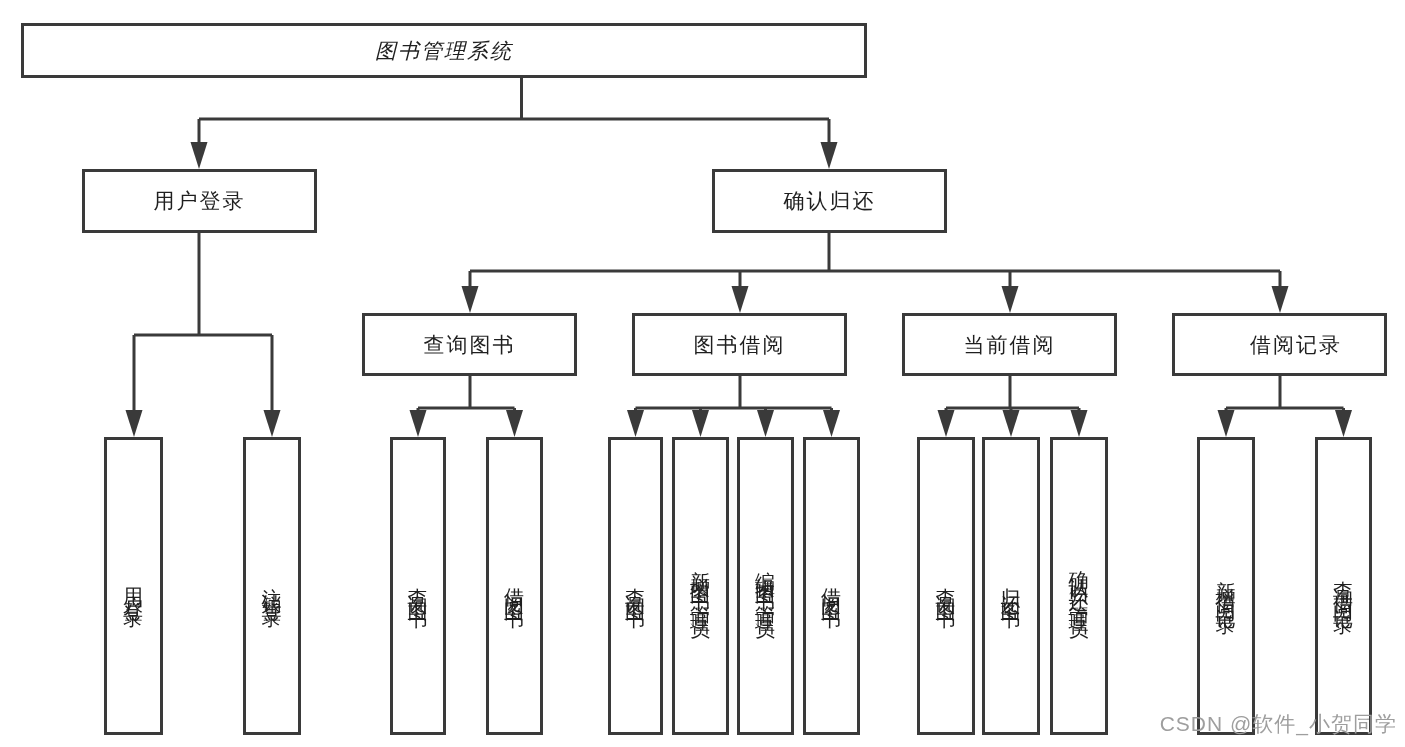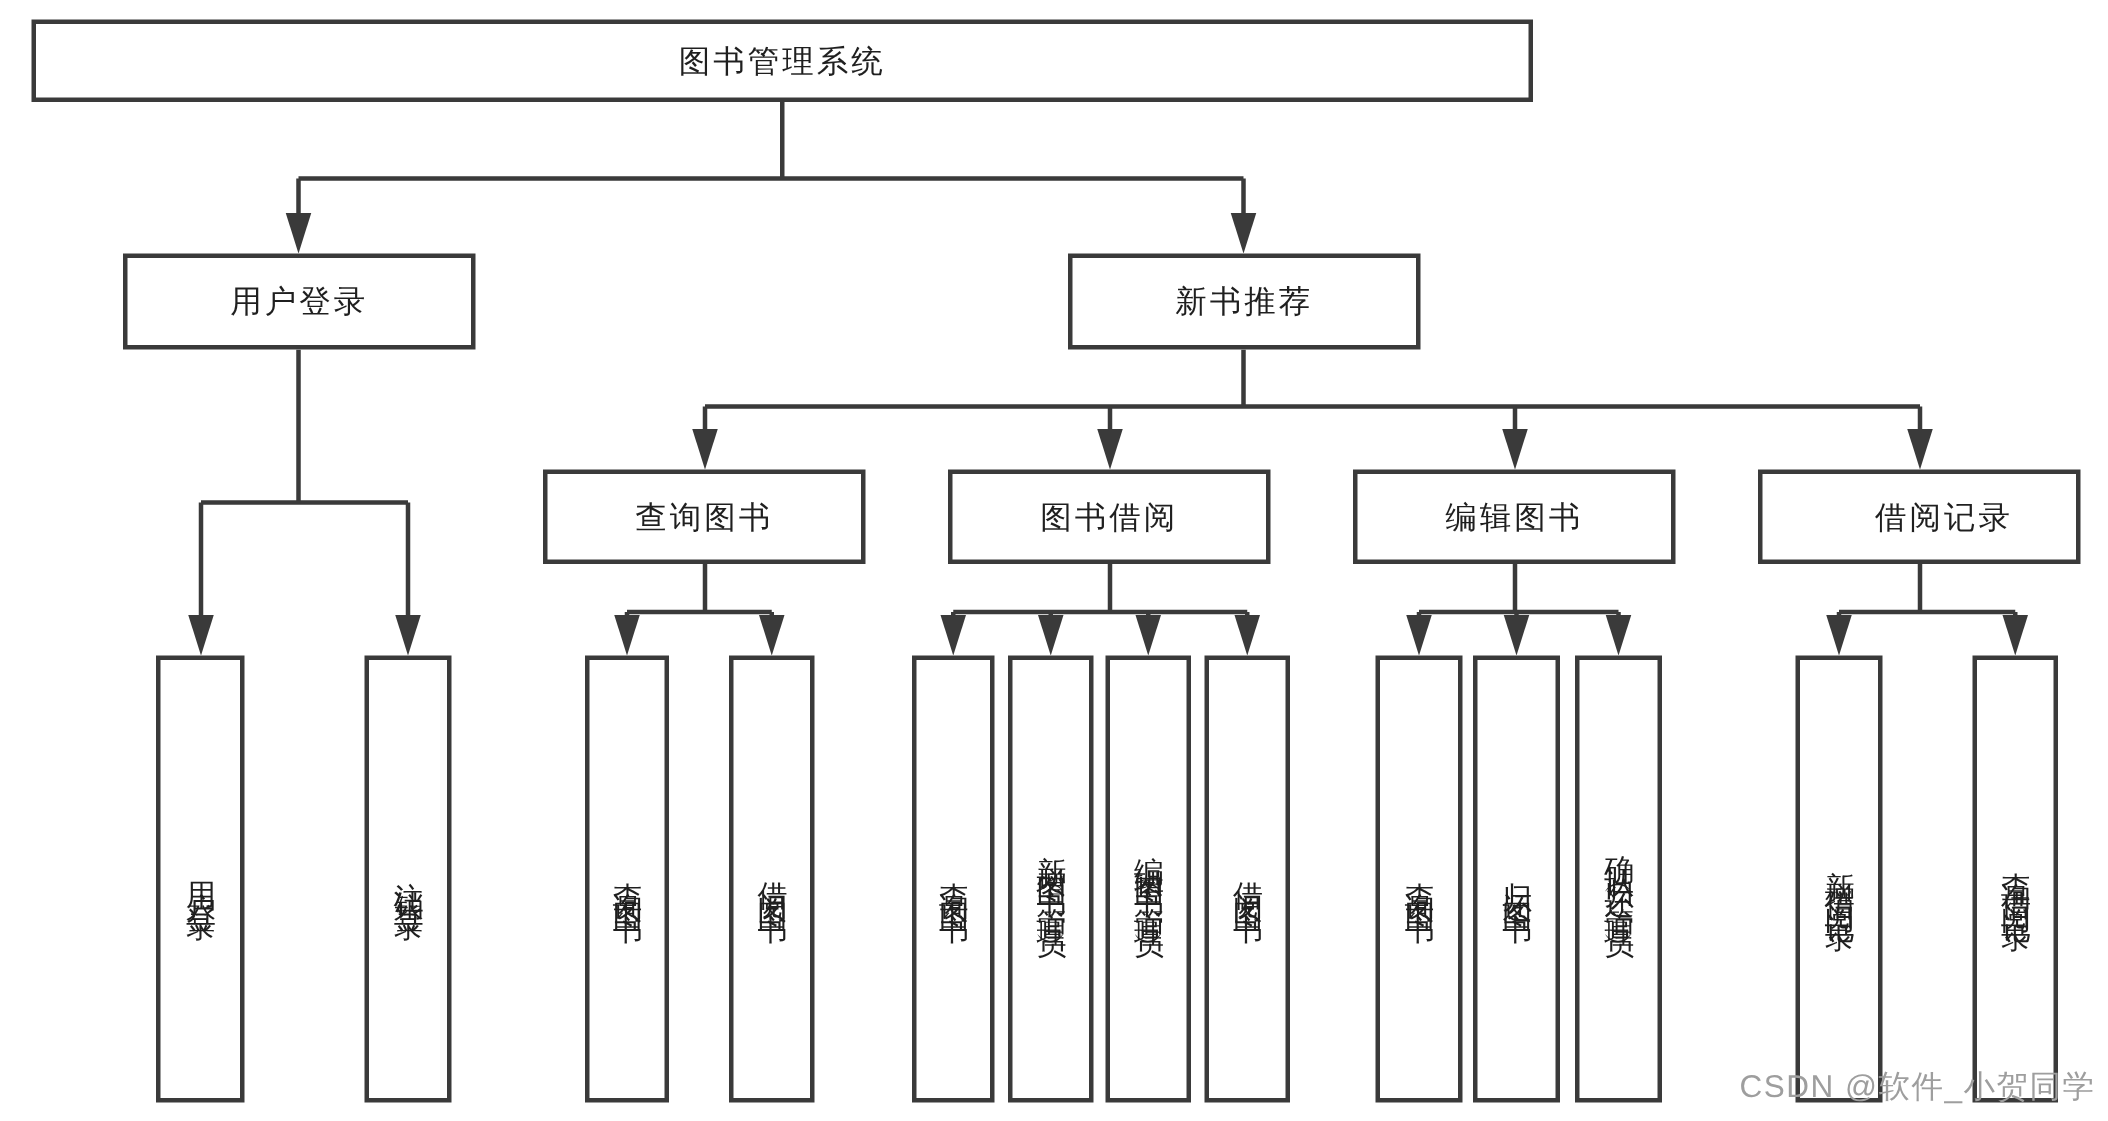--- a/index.html
+++ b/index.html
@@ -32,21 +32,21 @@
     letter-spacing: 2px;
     white-space: nowrap;
   }
   .v-node {
     writing-mode: vertical-rl;
     text-orientation: mixed;
     font-size: 20px;
     letter-spacing: 7px;
     line-height: 1.1;
   }
-  .root-node    { left: 21px;  top: 13px;  width: 1001px; height: 55px; }
+  .root-node    { left: 21px;  top: 23px;  width: 846px; height: 55px; font-style: italic; }
   .n-user-login { left: 82px;  top: 169px; width: 235px;  height: 64px; }
   .n-book-mgmt  { left: 712px; top: 169px; width: 235px;  height: 64px; }
   .n-newbook    { left: 362px;  top: 313px; width: 215px; height: 63px; }
   .n-borrow     { left: 632px;  top: 313px; width: 215px; height: 63px; }
   .n-current    { left: 902px;  top: 313px; width: 215px; height: 63px; }
   .n-records    { left: 1172px; top: 313px; width: 215px; height: 63px; padding-left: 33px; }
   .leaf { top: 437px; height: 298px; }
   .v1  { left: 104px;  width: 59px; }
   .v2  { left: 243px;  width: 58px; }
   .v3  { left: 390px;  width: 56px; }
@@ -109,31 +109,31 @@
   </svg>
 
   <div class="node h-node root-node">
     <span>图书管理系统</span>
   </div>
 
   <div class="node h-node n-user-login">
     <span>用户登录</span>
   </div>
   <div class="node h-node n-book-mgmt">
-    <span>新书推荐</span>
+    <span>确认归还</span>
   </div>
 
   <div class="node h-node n-newbook">
     <span>查询图书</span>
   </div>
   <div class="node h-node n-borrow">
     <span>图书借阅</span>
   </div>
   <div class="node h-node n-current">
-    <span>编辑图书</span>
+    <span>当前借阅</span>
   </div>
   <div class="node h-node n-records">
     <span>借阅记录</span>
   </div>
 
   <div class="node v-node leaf v1">
     <span>用户登录</span>
   </div>
   <div class="node v-node leaf v2">
     <span>注销登录</span>

